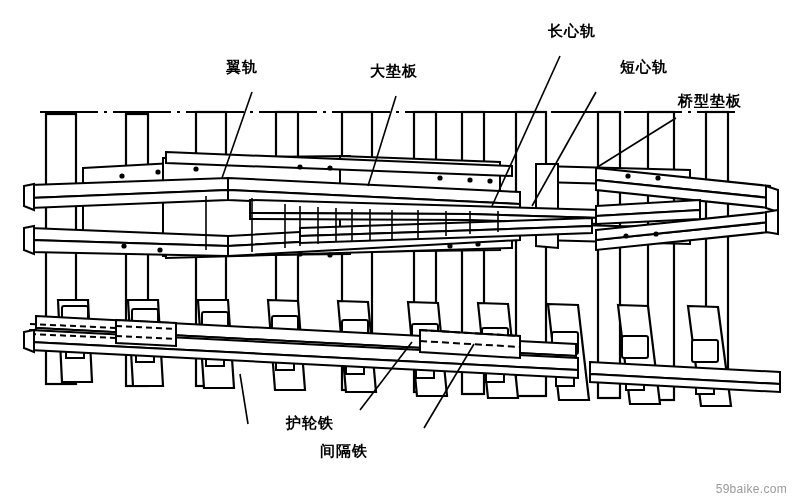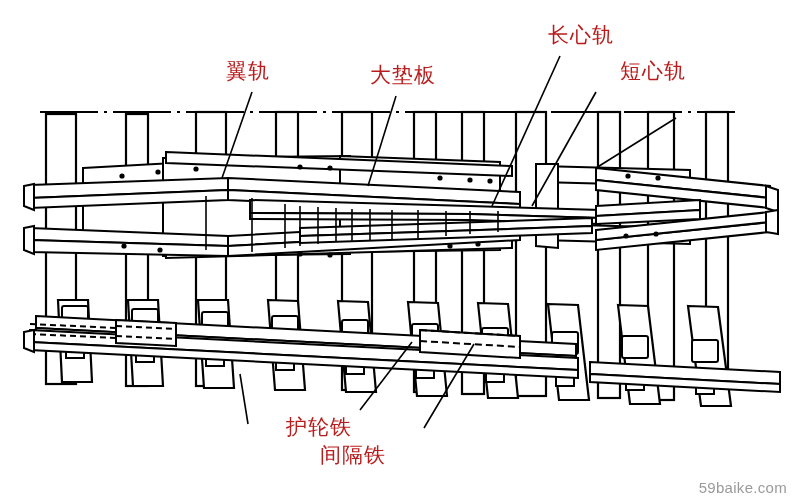--- a/index.html
+++ b/index.html
@@ -17,35 +17,35 @@
   }
   #figure {
     position: absolute;
     left: 0;
     top: 0;
     width: 795px;
     height: 500px;
   }
   .lbl {
     position: absolute;
-    color: #b91c1c;
+    color: #000000;
     font-family: "Liberation Serif", "DejaVu Serif", serif;
-    font-size: 21px;
+    font-size: 15px;
     line-height: 1.05;
     letter-spacing: 1px;
     white-space: nowrap;
-    font-weight: 400;
+    font-weight: 700;
   }
   .watermark {
     position: absolute;
     right: 8px;
     bottom: 4px;
     color: #9a9a9a;
     font-family: "Liberation Sans", sans-serif;
-    font-size: 15px;
+    font-size: 12px;
     letter-spacing: 0.3px;
     white-space: nowrap;
   }
 </style>
 </head>
 <body>
 
 <div id="page">
 
   <svg id="figure" viewBox="0 0 795 500" xmlns="http://www.w3.org/2000/svg">
@@ -253,20 +253,21 @@
   </svg>
 
   <div class="lbl" style="left:226px; top:60px;">翼轨</div>
 
   <div class="lbl" style="left:370px; top:64px;">大垫板</div>
 
   <div class="lbl" style="left:548px; top:24px;">长心轨</div>
 
   <div class="lbl" style="left:620px; top:60px;">短心轨</div>
 
+  <div class="lbl" style="left:678px; top:94px;">桥型垫板</div>
 
 
   <div class="lbl" style="left:286px; top:416px;">护轮铁</div>
 
   <div class="lbl" style="left:320px; top:444px;">间隔铁</div>
 
   <div class="watermark">59baike.com</div>
 
 </div>
 

